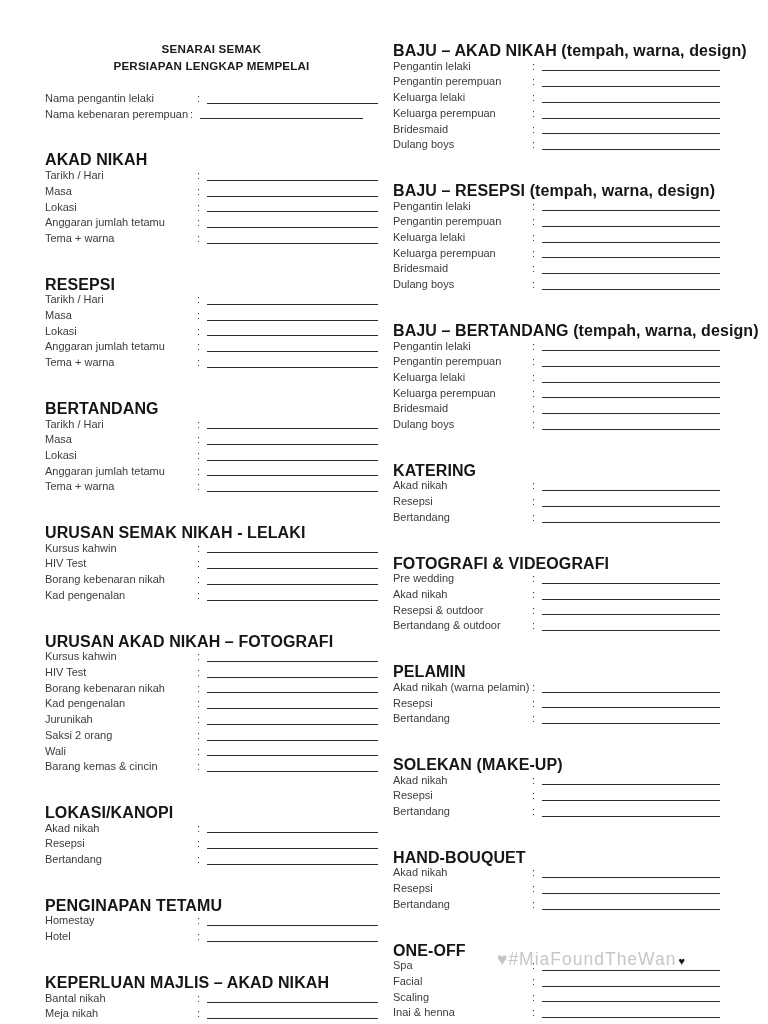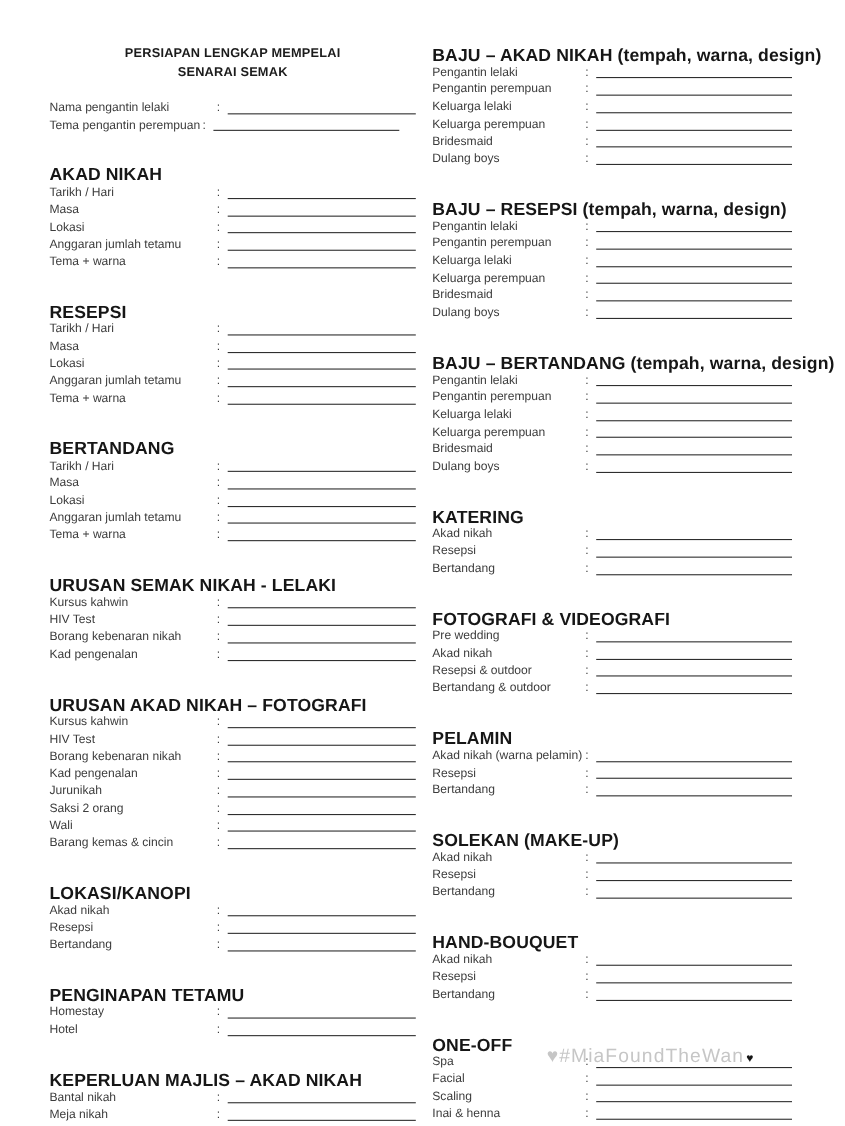--- a/index.html
+++ b/index.html
@@ -53,31 +53,31 @@
     font-size:11px; color:#151515; letter-spacing:0; margin-left:2px;
   }
 </style>
 </head>
 <body>
 
 <div class="page">
 
   <div class="col col-left">
     <div class="doc-title">
+      <div>SENARAI SEMAK</div>
       <div>PERSIAPAN LENGKAP MEMPELAI</div>
-      <div>SENARAI SEMAK</div>
     </div>
     <div class="section intro" id="intro-block">
         <div class="row">
           <span class="lbl">Nama pengantin lelaki</span>
           <span class="colon">:</span>
           <span class="line"></span>
         </div>
         <div class="row tight">
-          <span class="lbl">Tema pengantin perempuan</span>
+          <span class="lbl">Nama kebenaran perempuan</span>
           <span class="colon">:</span>
           <span class="line"></span>
         </div>
       </div>
     <div id="left-sections">
         <div class="section">
           <div class="sec-heading">AKAD NIKAH</div>
           <div class="row">
             <span class="lbl">Tarikh / Hari</span>
             <span class="colon">:</span>

